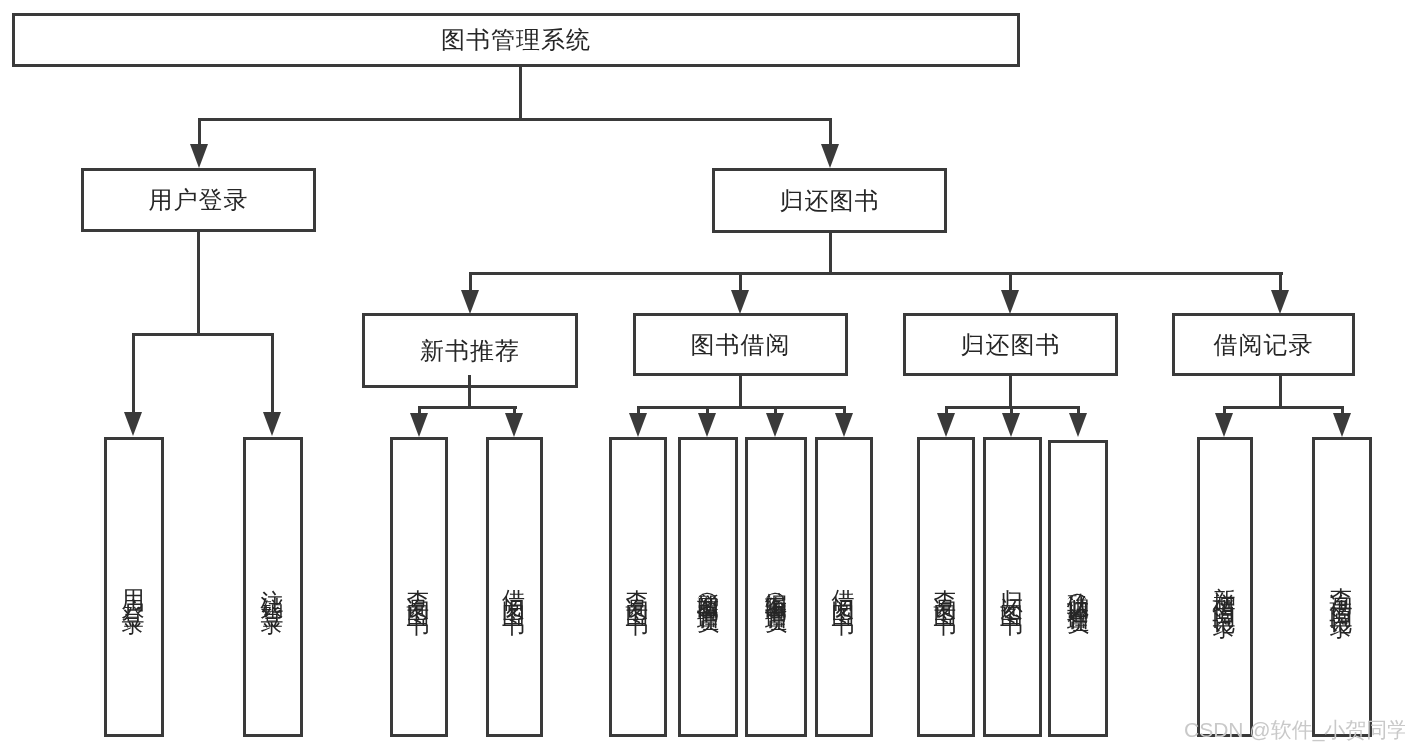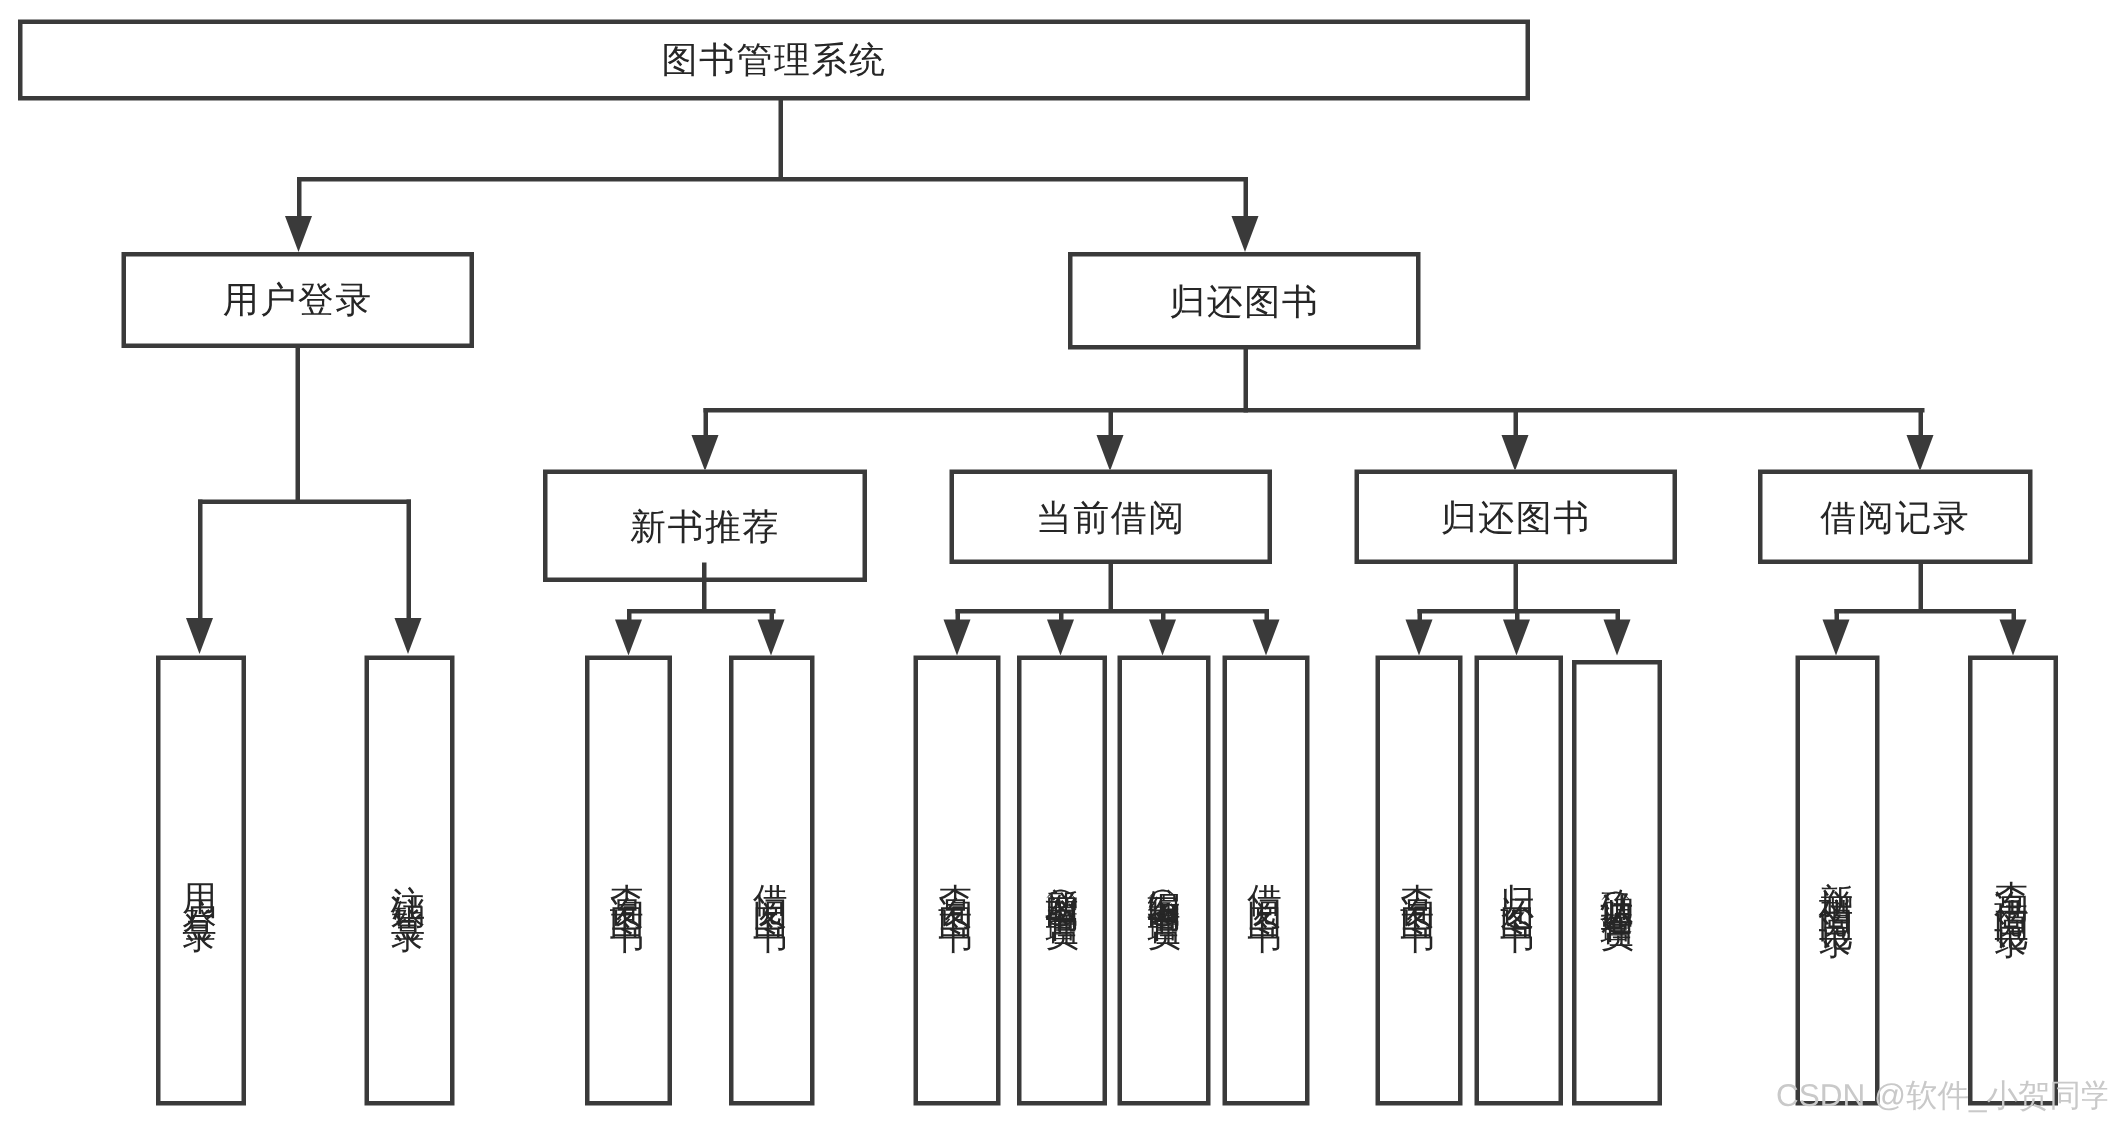--- a/index.html
+++ b/index.html
@@ -60,21 +60,21 @@
   <div class="vl" style="left:469px;top:272px;height:22px;"></div>
   <div class="ar" style="left:461px;top:290px;"></div>
   <div class="vl" style="left:739px;top:272px;height:22px;"></div>
   <div class="ar" style="left:731px;top:290px;"></div>
   <div class="vl" style="left:1009px;top:272px;height:22px;"></div>
   <div class="ar" style="left:1001px;top:290px;"></div>
   <div class="vl" style="left:1279px;top:272px;height:22px;"></div>
   <div class="ar" style="left:1271px;top:290px;"></div>
 
   <div class="node" style="left:362px;top:313px;width:216px;height:75px;">新书推荐</div>
-  <div class="node" style="left:633px;top:313px;width:215px;height:63px;">当前借阅</div>
+  <div class="node" style="left:633px;top:313px;width:215px;height:63px;">图书借阅</div>
   <div class="node" style="left:903px;top:313px;width:215px;height:63px;">归还图书</div>
   <div class="node" style="left:1172px;top:313px;width:183px;height:63px;">借阅记录</div>
 
   <div class="vl" style="left:197px;top:231px;height:104px;"></div>
   <div class="hl" style="left:132px;top:333px;width:142px;"></div>
   <div class="vl" style="left:132px;top:333px;height:80px;"></div>
   <div class="ar" style="left:124px;top:412px;"></div>
   <div class="vl" style="left:271px;top:333px;height:80px;"></div>
   <div class="ar" style="left:263px;top:412px;"></div>
 

